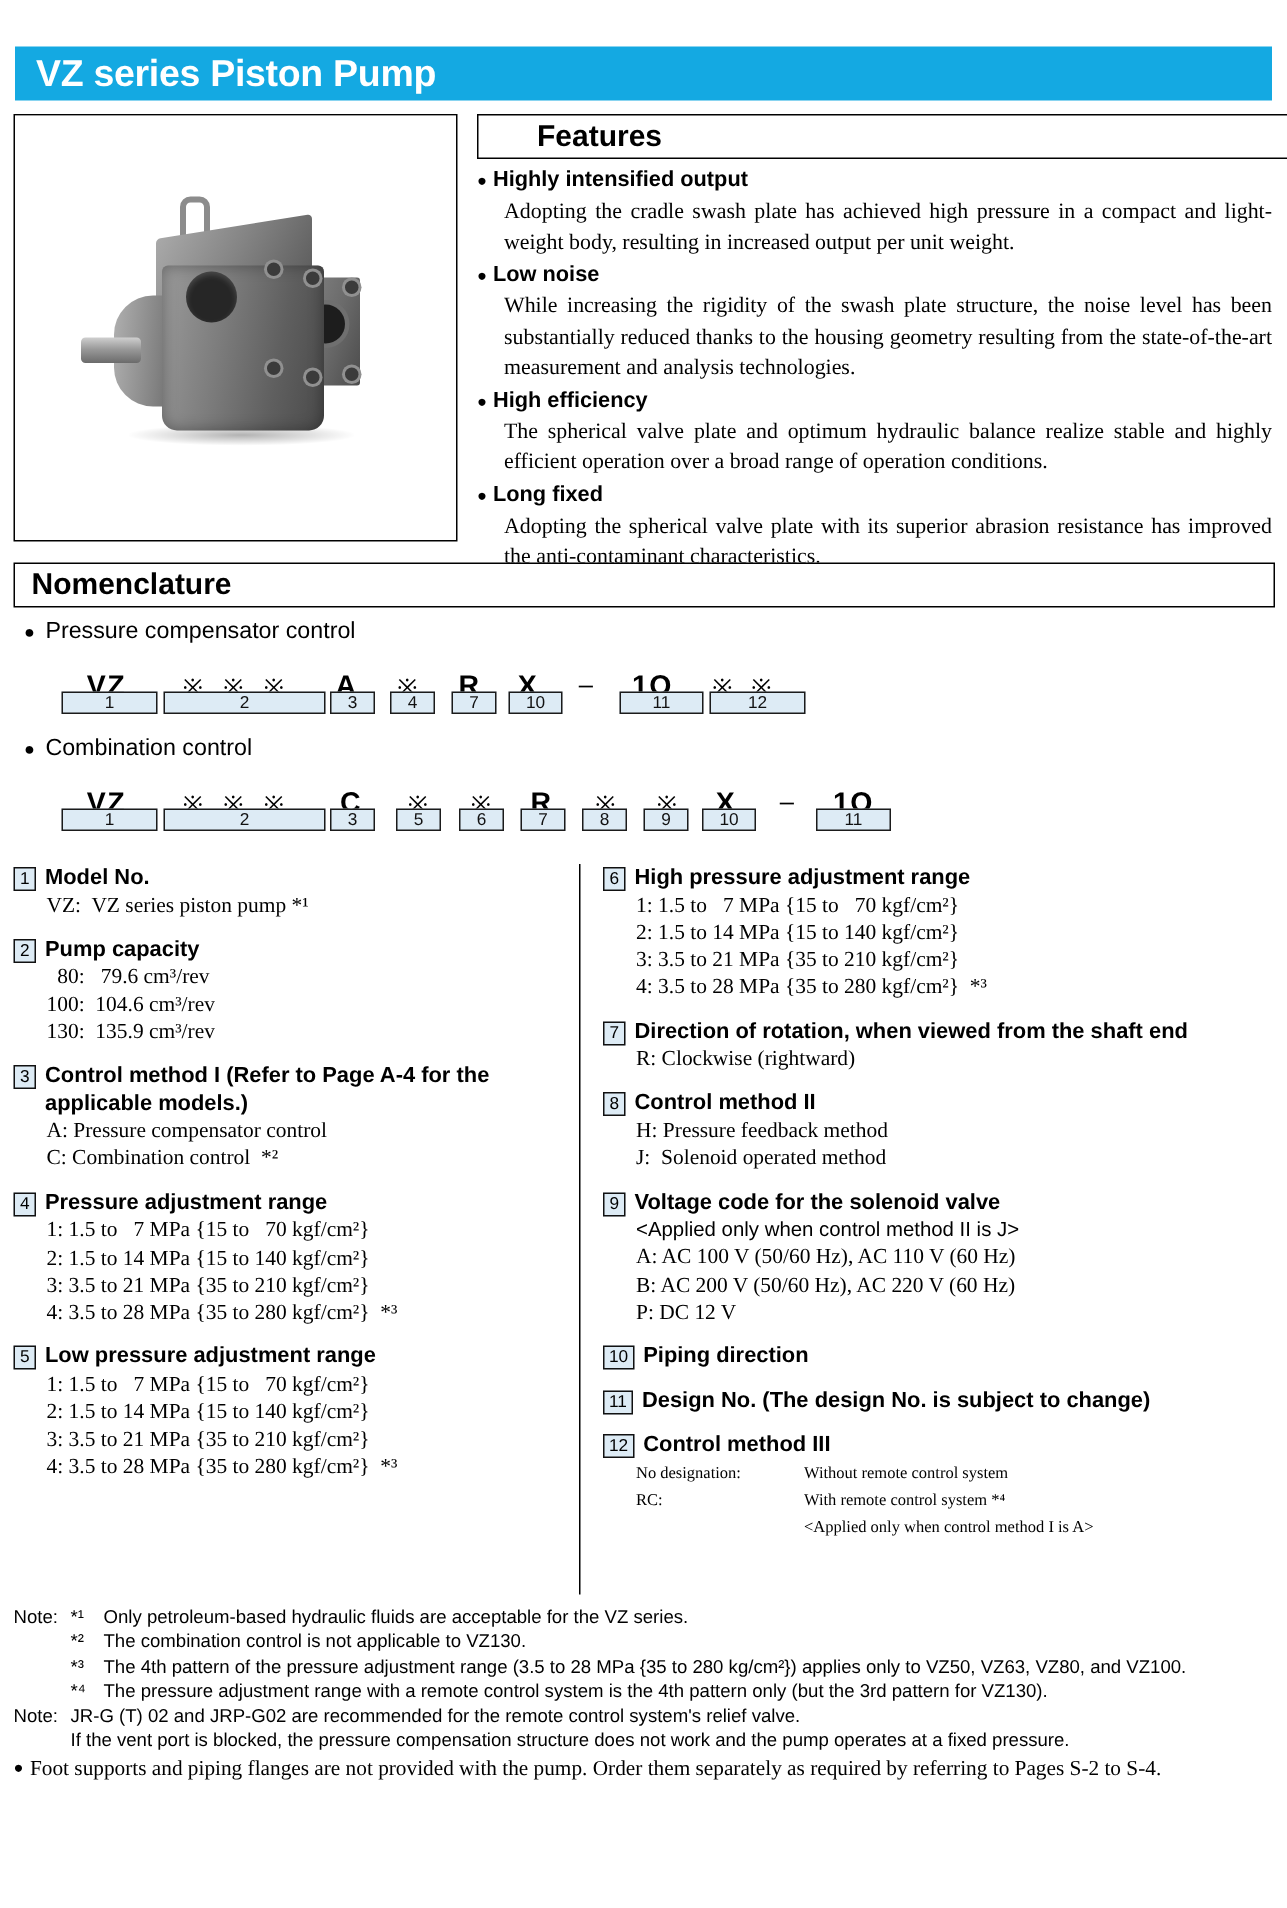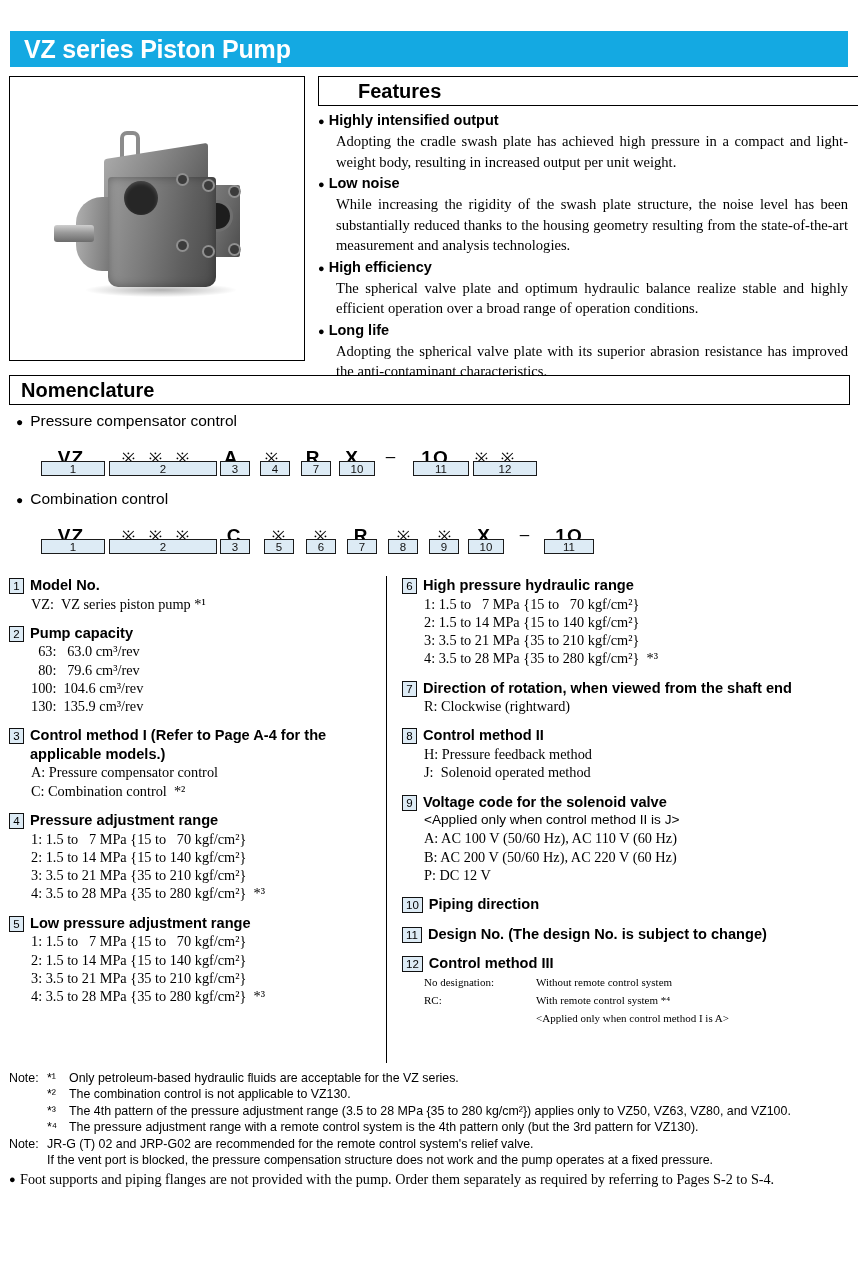--- a/index.html
+++ b/index.html
@@ -368,21 +368,21 @@
     <div class="feat-item">
       <div class="feat-head">
         <span class="dot">●</span>
         <span>High efficiency</span>
       </div>
       <div class="feat-desc">The spherical valve plate and optimum hydraulic balance realize stable and highly efficient operation over a broad range of operation conditions.</div>
     </div>
     <div class="feat-item">
       <div class="feat-head">
         <span class="dot">●</span>
-        <span>Long life</span>
+        <span>Long fixed</span>
       </div>
       <div class="feat-desc">Adopting the spherical valve plate with its superior abrasion resistance has improved the anti-contaminant characteristics.</div>
     </div>
   </div>
 
   <div class="section-head" id="nomenclature-head">
     <span class="sh-text">Nomenclature</span>
   </div>
 
   <div class="nom-group" style="left:16px; top:412px; width:620px;">
@@ -458,21 +458,20 @@
           <span class="legend-badge">1</span>
           <span class="legend-title">Model No.</span>
         </div>
         <div class="legend-lines">VZ:  VZ series piston pump *¹</div>
       </div>
       <div class="legend-item">
         <div class="legend-title-row">
           <span class="legend-badge">2</span>
           <span class="legend-title">Pump capacity</span>
         </div>
-        <div class="legend-lines">  63:   63.0 cm³/rev</div>
         <div class="legend-lines">  80:   79.6 cm³/rev</div>
         <div class="legend-lines">100:  104.6 cm³/rev</div>
         <div class="legend-lines">130:  135.9 cm³/rev</div>
       </div>
       <div class="legend-item">
         <div class="legend-title-row">
           <span class="legend-badge">3</span>
           <span class="legend-title">Control method I (Refer to Page A-4 for the applicable models.)</span>
         </div>
         <div class="legend-lines">A: Pressure compensator control</div>
@@ -497,21 +496,21 @@
         <div class="legend-lines">2: 1.5 to 14 MPa {15 to 140 kgf/cm²}</div>
         <div class="legend-lines">3: 3.5 to 21 MPa {35 to 210 kgf/cm²}</div>
         <div class="legend-lines">4: 3.5 to 28 MPa {35 to 280 kgf/cm²}  *³</div>
       </div>
     </div>
 
   <div class="legend-col" id="legend-right">
       <div class="legend-item">
         <div class="legend-title-row">
           <span class="legend-badge">6</span>
-          <span class="legend-title">High pressure hydraulic range</span>
+          <span class="legend-title">High pressure adjustment range</span>
         </div>
         <div class="legend-lines">1: 1.5 to   7 MPa {15 to   70 kgf/cm²}</div>
         <div class="legend-lines">2: 1.5 to 14 MPa {15 to 140 kgf/cm²}</div>
         <div class="legend-lines">3: 3.5 to 21 MPa {35 to 210 kgf/cm²}</div>
         <div class="legend-lines">4: 3.5 to 28 MPa {35 to 280 kgf/cm²}  *³</div>
       </div>
       <div class="legend-item">
         <div class="legend-title-row">
           <span class="legend-badge">7</span>
           <span class="legend-title">Direction of rotation, when viewed from the shaft end</span>

